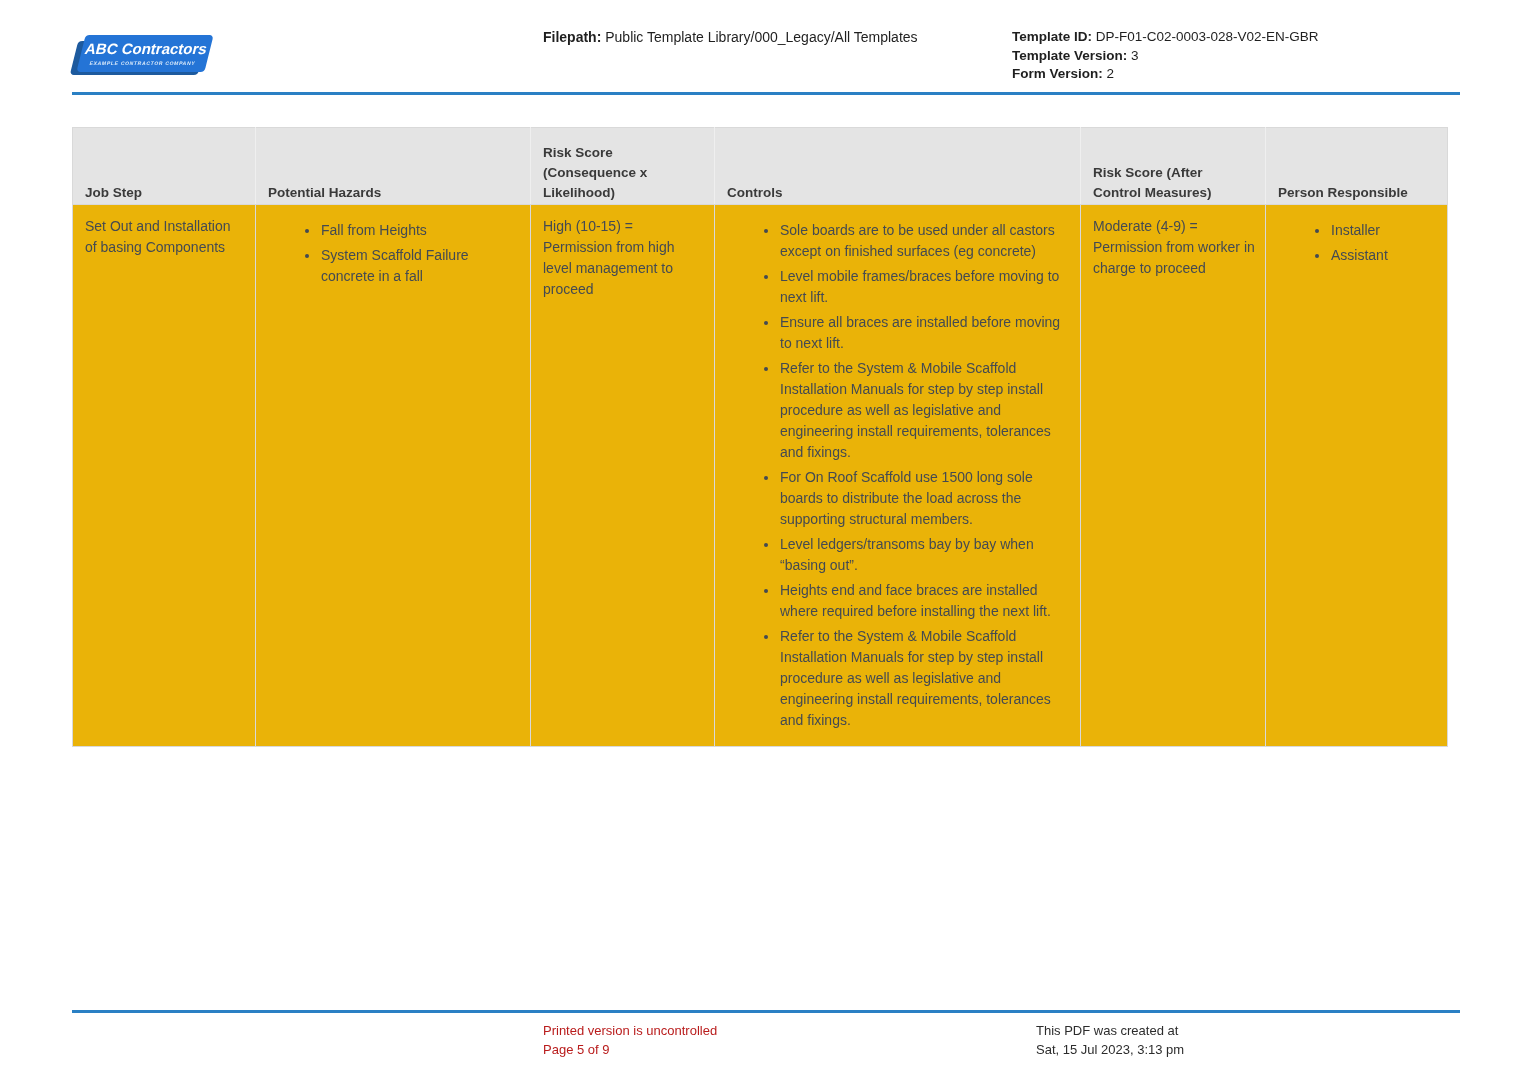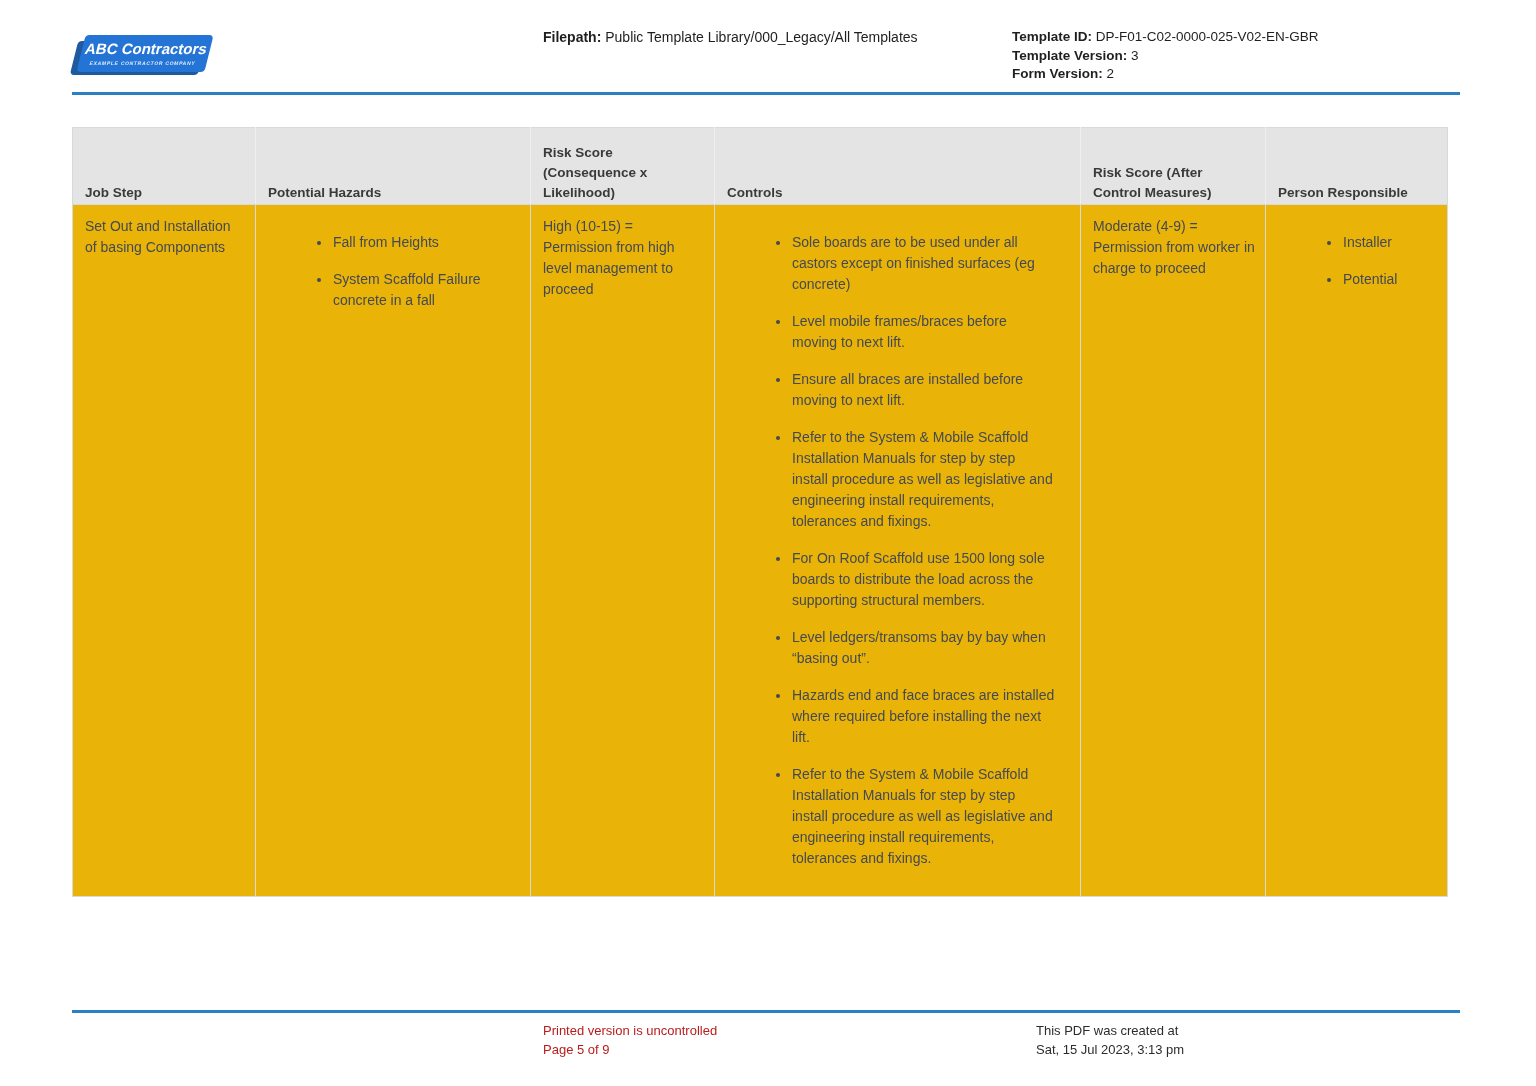--- a/index.html
+++ b/index.html
@@ -52,21 +52,21 @@
   }
   .risk-table th:last-child{border-right:none;margin-top:28px;}
   .risk-table tbody tr{height:509px;}
   .risk-table td{
     vertical-align:top;font-size:14px;line-height:21px;color:var(--body-text);
     padding:11px 9px 11px 12px;background:#eab308;
     border-right:1px solid var(--table-border);
   }
   .risk-table td:last-child{border-right:none;}
   .risk-table ul{margin:0;padding-left:48px;}
-  .risk-table li{margin:16px;padding-left:1px;}
+  .risk-table li{margin:4px;padding-left:1px;}
 
   
   .footer-left{position:absolute;left:543px;top:1022px;font-size:13px;color:#b91c1c;line-height:18.5px;}
   .footer-right{position:absolute;left:1036px;top:1022px;font-size:13px;color:#2c2c2c;line-height:18.5px;}
 </style>
 </head>
 <body>
 
 <div class="page">
 
@@ -79,21 +79,21 @@
   </div>
 
   <div class="filepath">
     <span class="meta-label">Filepath:</span>
     <span>Public Template Library/000_Legacy/All Templates</span>
   </div>
 
   <div class="template-meta">
     <div>
       <span class="meta-label">Template ID:</span>
-      <span>DP-F01-C02-0000-025-V02-EN-GBR</span>
+      <span>DP-F01-C02-0003-028-V02-EN-GBR</span>
     </div>
     <div>
       <span class="meta-label">Template Version:</span>
       <span>3</span>
     </div>
     <div>
       <span class="meta-label">Form Version:</span>
       <span>2</span>
     </div>
   </div>
@@ -134,31 +134,31 @@
           <div>High (10-15) = Permission from high level management to proceed</div>
         </td>
         <td>
           <ul>
               <li>Sole boards are to be used under all castors except on finished surfaces (eg concrete)</li>
               <li>Level mobile frames/braces before moving to next lift.</li>
               <li>Ensure all braces are installed before moving to next lift.</li>
               <li>Refer to the System &amp; Mobile Scaffold Installation Manuals for step by step install procedure as well as legislative and engineering install requirements, tolerances and fixings.</li>
               <li>For On Roof Scaffold use 1500 long sole boards to distribute the load across the supporting structural members.</li>
               <li>Level ledgers/transoms bay by bay when “basing out”.</li>
-              <li>Hazards end and face braces are installed where required before installing the next lift.</li>
+              <li>Heights end and face braces are installed where required before installing the next lift.</li>
               <li>Refer to the System &amp; Mobile Scaffold Installation Manuals for step by step install procedure as well as legislative and engineering install requirements, tolerances and fixings.</li>
             </ul>
         </td>
         <td>
           <div>Moderate (4-9) = Permission from worker in charge to proceed</div>
         </td>
         <td>
           <ul>
               <li>Installer</li>
-              <li>Potential</li>
+              <li>Assistant</li>
             </ul>
         </td>
       </tr>
     </tbody>
   </table>
 
   <div class="rule rule-bottom"></div>
 
   <div class="footer-left">
     <div>Printed version is uncontrolled</div>

